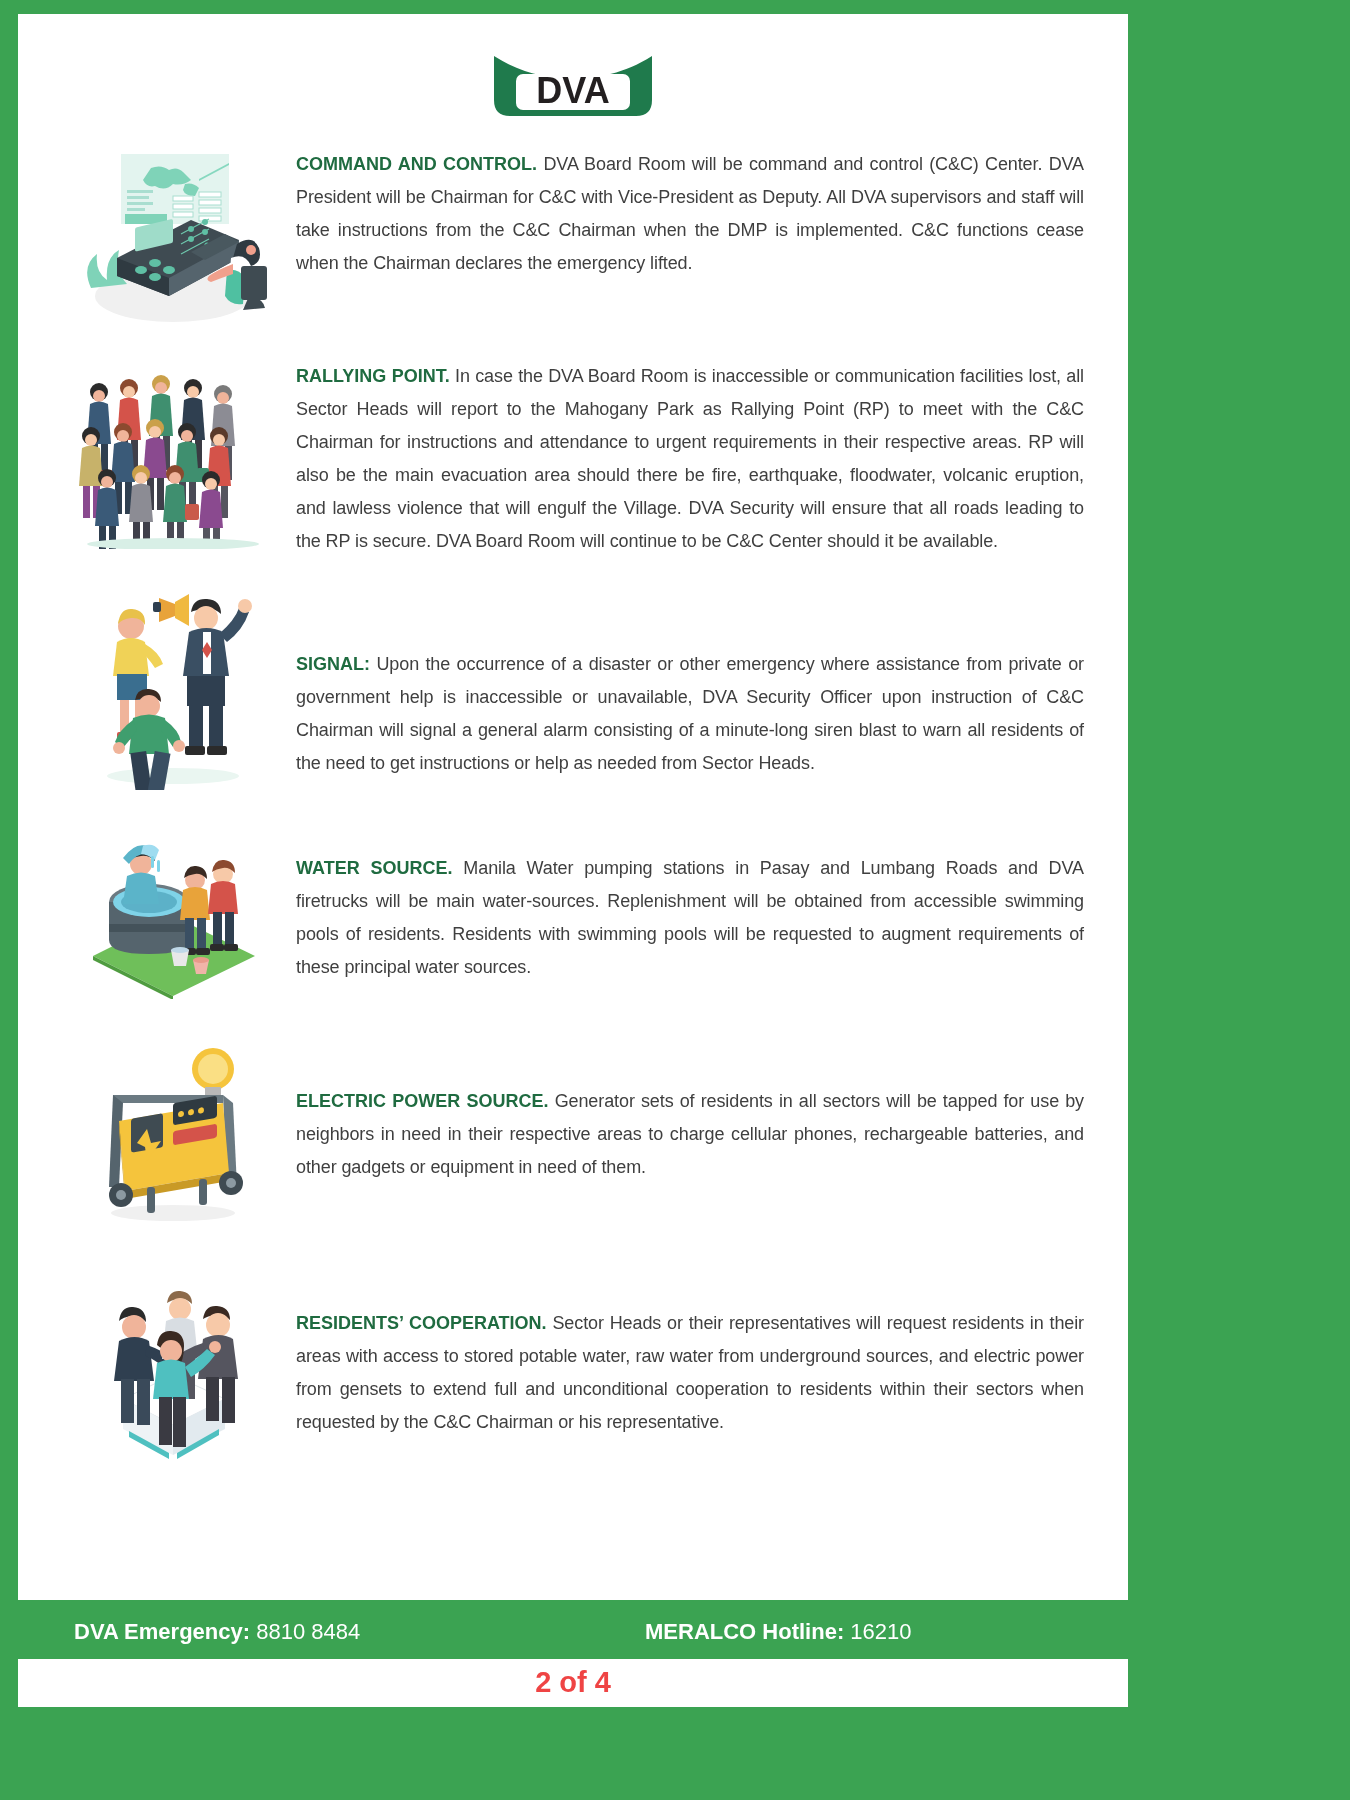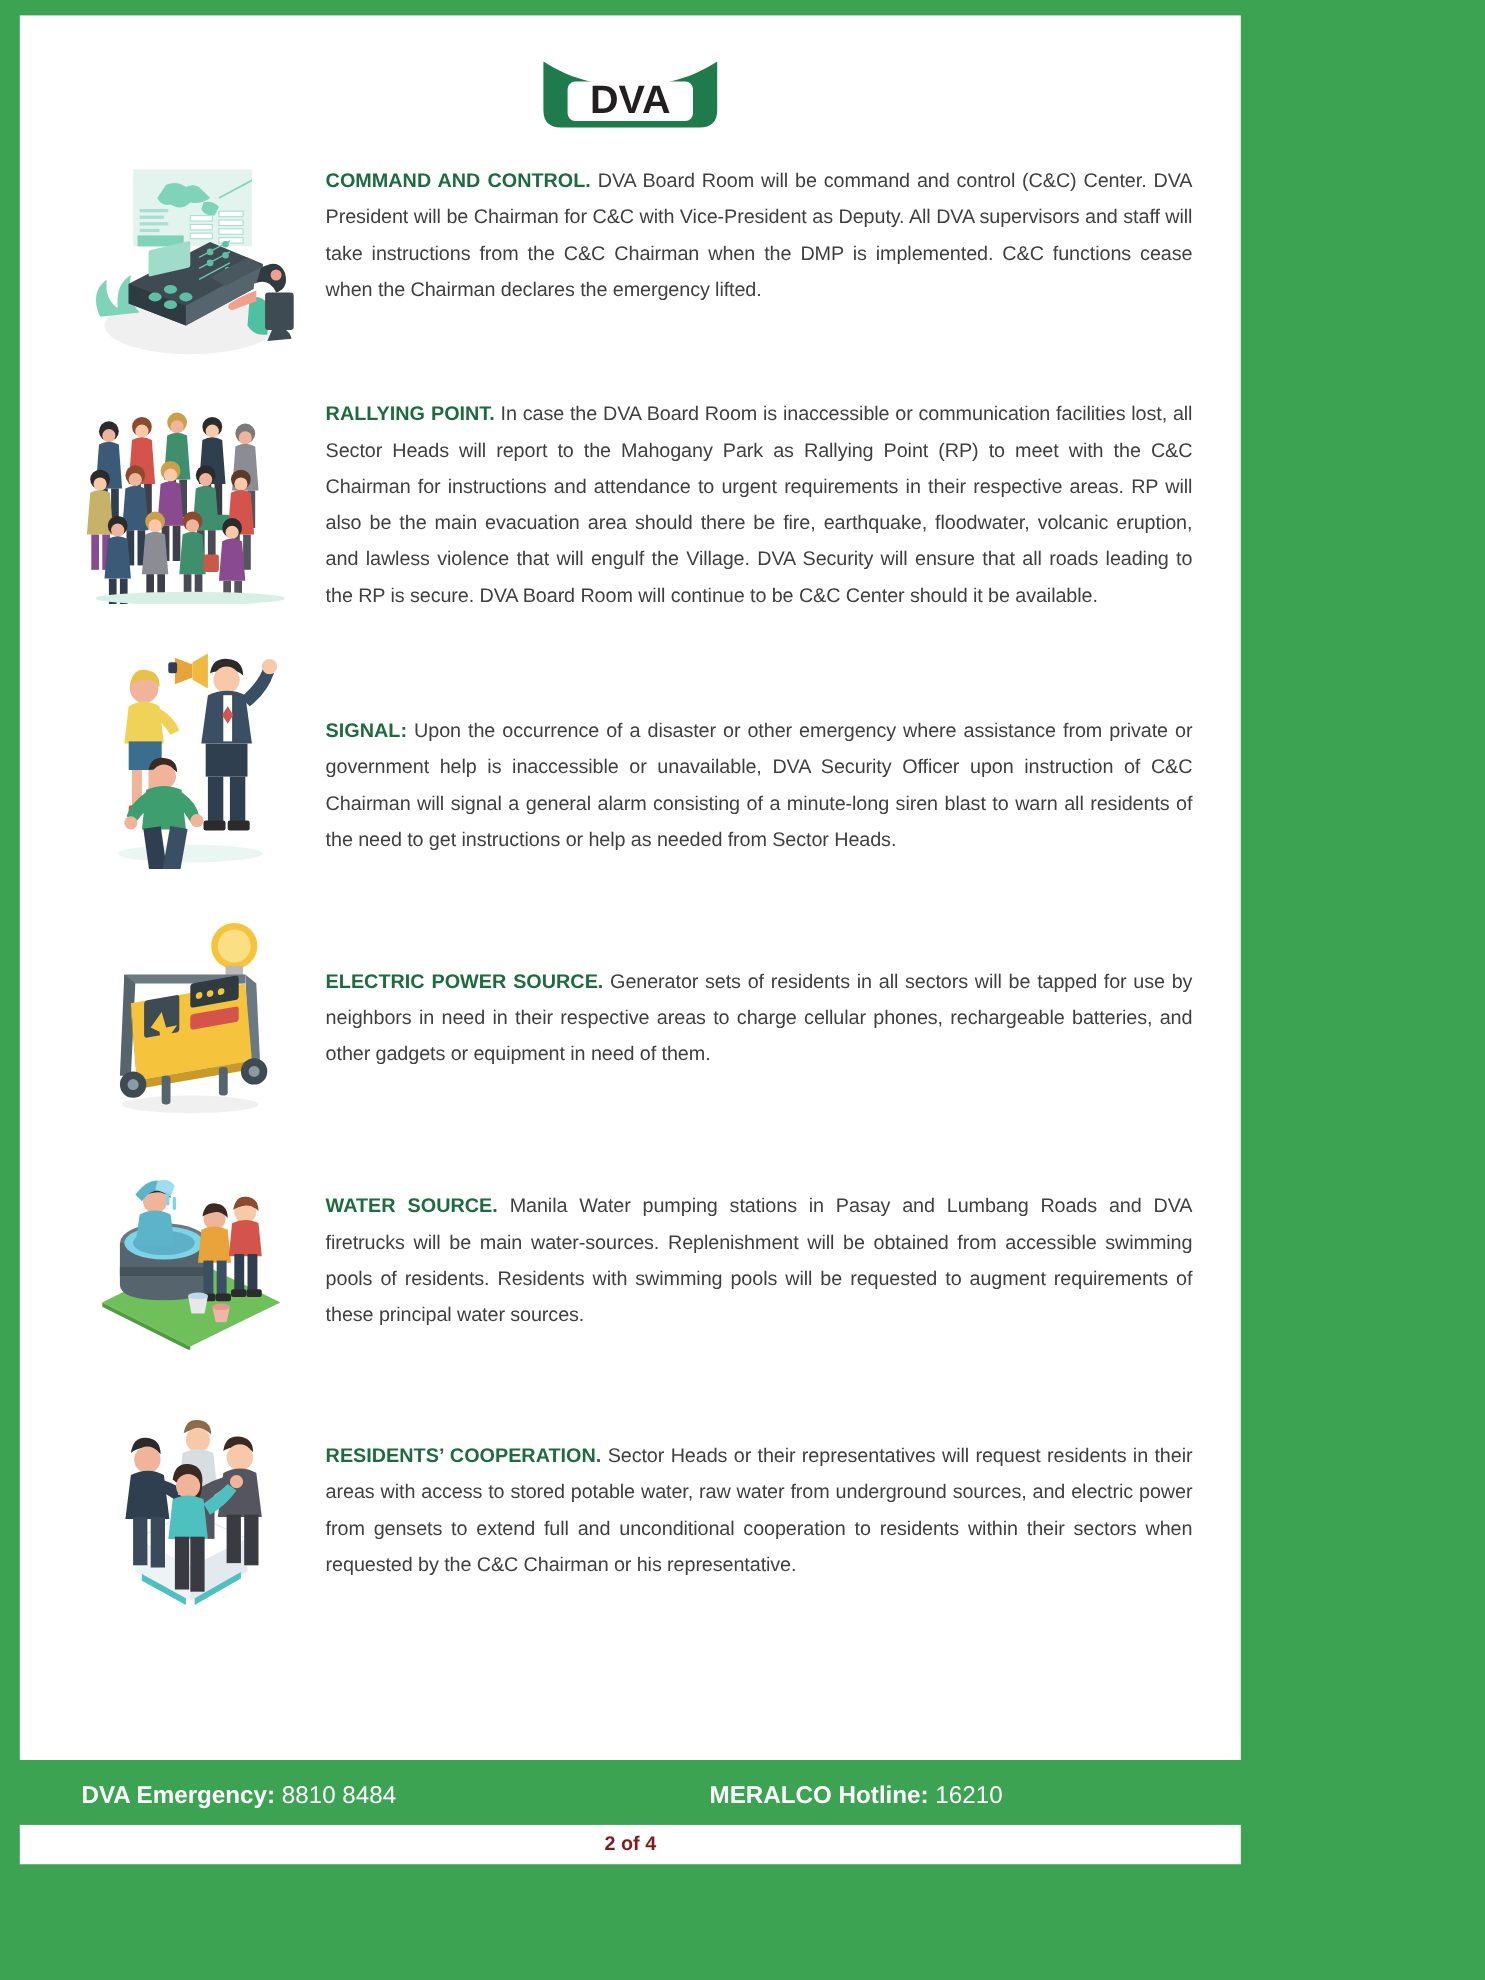--- a/index.html
+++ b/index.html
@@ -93,23 +93,23 @@
   .crow { font-size: 22px; line-height: 31px; white-space: nowrap; }
   .crow .lbl { font-weight: bold; }
   .crow .num { font-weight: normal; }
 
   .pagebar {
     background: #ffffff;
     text-align: center;
     padding: 7px 0 8px 0;
   }
   .pagebar .pnum {
-    color: #7f1d1d;
+    color: #ef4444;
     font-weight: bold;
-    font-size: 18px;
+    font-size: 29px;
   }
   .bottom-strip { height: 22px; background: #3ba352; }
 </style>
 </head>
 <body>
 
 <div class="page">
   <div class="sheet">
 
     <div class="logo-wrap">
@@ -370,63 +370,20 @@
               <rect x="2" y="104" width="22" height="10" rx="3" fill="#e8e8e8"></rect>
               <rect x="34" y="106" width="22" height="10" rx="3" fill="#e8e8e8"></rect>
             </g>
           </svg>
         </div>
         <div class="body-col">
           <p class="para"><span class="hd">SIGNAL:</span><span> Upon the occurrence of a disaster or other emergency where assistance from private or government help is inaccessible or unavailable, DVA Security Officer upon instruction of C&amp;C Chairman will signal a general alarm consisting of a minute-long siren blast to warn all residents of the need to get instructions or help as needed from Sector Heads.</span></p>
         </div>
       </div>
 
-      <div class="section s5">
-        <div class="art">
-          <svg width="200" height="190" viewBox="0 0 200 190">
-            <ellipse cx="100" cy="176" rx="62" ry="8" fill="#f0f0f0"></ellipse>
-
-            <g transform="translate(118,6)">
-              <circle cx="22" cy="26" r="21" fill="#f5c43c"></circle>
-              <circle cx="22" cy="26" r="15" fill="#fadf84"></circle>
-              <rect x="14" y="44" width="16" height="10" fill="#b8b8b8"></rect>
-              <rect x="14" y="54" width="16" height="6" fill="#9a9a9a"></rect>
-            </g>
-
-            <path d="M40 58 L150 58 L150 66 L40 66 Z" fill="#6b7a82"></path>
-            <path d="M40 58 L36 150 L46 150 L50 66 Z" fill="#55646d"></path>
-            <path d="M150 58 L154 150 L164 150 L160 66 Z" fill="#6b7a82"></path>
-
-            <path d="M46 84 L150 66 L156 136 L52 154 Z" fill="#f5c43c"></path>
-            <path d="M46 84 L52 154 L52 162 L46 92 Z" fill="#d9a82c"></path>
-            <path d="M52 154 L156 136 L156 144 L52 162 Z" fill="#c99a26"></path>
-
-            <rect x="58" y="92" width="32" height="34" rx="3" fill="#3f4b52" transform="skewY(-10)"></rect>
-            <path d="M64 106 l10 -14 l4 14 l10 -2 l-14 20 l-2 -14 z" fill="#f5c43c"></path>
-            <rect x="100" y="84" width="44" height="22" rx="3" fill="#2f3a41" transform="skewY(-10)"></rect>
-            <g fill="#f5c43c" transform="skewY(-10)">
-              <circle cx="108" cy="96" r="3"></circle>
-                <circle cx="118" cy="96" r="3"></circle>
-                <circle cx="128" cy="96" r="3"></circle>
-            </g>
-            <rect x="100" y="112" width="44" height="14" rx="3" fill="#d4534a" transform="skewY(-10)"></rect>
-
-            <circle cx="48" cy="158" r="12" fill="#3f4b52"></circle>
-              <circle cx="48" cy="158" r="5" fill="#8c9aa2"></circle>
-            <circle cx="158" cy="146" r="12" fill="#3f4b52"></circle>
-              <circle cx="158" cy="146" r="5" fill="#8c9aa2"></circle>
-            <rect x="74" y="150" width="8" height="26" rx="3" fill="#55646d"></rect>
-            <rect x="126" y="142" width="8" height="26" rx="3" fill="#55646d"></rect>
-          </svg>
-        </div>
-        <div class="body-col">
-          <p class="para"><span class="hd">ELECTRIC POWER SOURCE.</span><span> Generator sets of residents in all sectors will be tapped for use by neighbors in need in their respective areas to charge cellular phones, rechargeable batteries, and other gadgets or equipment in need of them.</span></p>
-        </div>
-      </div>
-
       <div class="section s4">
         <div class="art">
           <svg width="200" height="175" viewBox="0 0 200 175">
 
             <path d="M20 132 L100 92 L182 132 L100 172 Z" fill="#6fbf5a"></path>
             <path d="M20 132 L100 172 L100 176 L20 136 Z" fill="#4f9c40"></path>
 
             <ellipse cx="76" cy="78" rx="40" ry="18" fill="#6b7a82"></ellipse>
             <path d="M36 78 L36 116 q0 14 40 14 q40 0 40 -14 L116 78 Z" fill="#55646d"></path>
             <ellipse cx="76" cy="78" rx="36" ry="15" fill="#7fd3e8"></ellipse>
@@ -470,20 +427,63 @@
               <path d="M120 136 l16 0 l-3 14 l-10 0 z" fill="#f0b4a8"></path>
               <ellipse cx="128" cy="136" rx="8" ry="3" fill="#e89a8a"></ellipse>
             </g>
           </svg>
         </div>
         <div class="body-col">
           <p class="para narrow"><span class="hd">WATER SOURCE.</span><span> Manila Water pumping stations in Pasay and Lumbang Roads and DVA firetrucks will be main water-sources. Replenishment will be obtained from accessible swimming pools of residents. Residents with swimming pools will be requested to augment requirements of these principal water sources.</span></p>
         </div>
       </div>
 
+      <div class="section s5">
+        <div class="art">
+          <svg width="200" height="190" viewBox="0 0 200 190">
+            <ellipse cx="100" cy="176" rx="62" ry="8" fill="#f0f0f0"></ellipse>
+
+            <g transform="translate(118,6)">
+              <circle cx="22" cy="26" r="21" fill="#f5c43c"></circle>
+              <circle cx="22" cy="26" r="15" fill="#fadf84"></circle>
+              <rect x="14" y="44" width="16" height="10" fill="#b8b8b8"></rect>
+              <rect x="14" y="54" width="16" height="6" fill="#9a9a9a"></rect>
+            </g>
+
+            <path d="M40 58 L150 58 L150 66 L40 66 Z" fill="#6b7a82"></path>
+            <path d="M40 58 L36 150 L46 150 L50 66 Z" fill="#55646d"></path>
+            <path d="M150 58 L154 150 L164 150 L160 66 Z" fill="#6b7a82"></path>
+
+            <path d="M46 84 L150 66 L156 136 L52 154 Z" fill="#f5c43c"></path>
+            <path d="M46 84 L52 154 L52 162 L46 92 Z" fill="#d9a82c"></path>
+            <path d="M52 154 L156 136 L156 144 L52 162 Z" fill="#c99a26"></path>
+
+            <rect x="58" y="92" width="32" height="34" rx="3" fill="#3f4b52" transform="skewY(-10)"></rect>
+            <path d="M64 106 l10 -14 l4 14 l10 -2 l-14 20 l-2 -14 z" fill="#f5c43c"></path>
+            <rect x="100" y="84" width="44" height="22" rx="3" fill="#2f3a41" transform="skewY(-10)"></rect>
+            <g fill="#f5c43c" transform="skewY(-10)">
+              <circle cx="108" cy="96" r="3"></circle>
+                <circle cx="118" cy="96" r="3"></circle>
+                <circle cx="128" cy="96" r="3"></circle>
+            </g>
+            <rect x="100" y="112" width="44" height="14" rx="3" fill="#d4534a" transform="skewY(-10)"></rect>
+
+            <circle cx="48" cy="158" r="12" fill="#3f4b52"></circle>
+              <circle cx="48" cy="158" r="5" fill="#8c9aa2"></circle>
+            <circle cx="158" cy="146" r="12" fill="#3f4b52"></circle>
+              <circle cx="158" cy="146" r="5" fill="#8c9aa2"></circle>
+            <rect x="74" y="150" width="8" height="26" rx="3" fill="#55646d"></rect>
+            <rect x="126" y="142" width="8" height="26" rx="3" fill="#55646d"></rect>
+          </svg>
+        </div>
+        <div class="body-col">
+          <p class="para"><span class="hd">ELECTRIC POWER SOURCE.</span><span> Generator sets of residents in all sectors will be tapped for use by neighbors in need in their respective areas to charge cellular phones, rechargeable batteries, and other gadgets or equipment in need of them.</span></p>
+        </div>
+      </div>
+
       <div class="section s6">
         <div class="art">
           <svg width="200" height="195" viewBox="0 0 200 195">
 
             <path d="M50 130 L100 106 L152 130 L100 156 Z" fill="#ffffff" stroke="#e0e6ea"></path>
             <path d="M50 130 L100 156 L100 186 L50 160 Z" fill="#eef3f6"></path>
             <path d="M100 156 L152 130 L152 160 L100 186 Z" fill="#e2eaef"></path>
             <path d="M56 162 L96 184 L96 190 L56 168 Z" fill="#4fc0c0"></path>
             <path d="M104 184 L146 160 L146 166 L104 190 Z" fill="#4fc0c0"></path>
 

